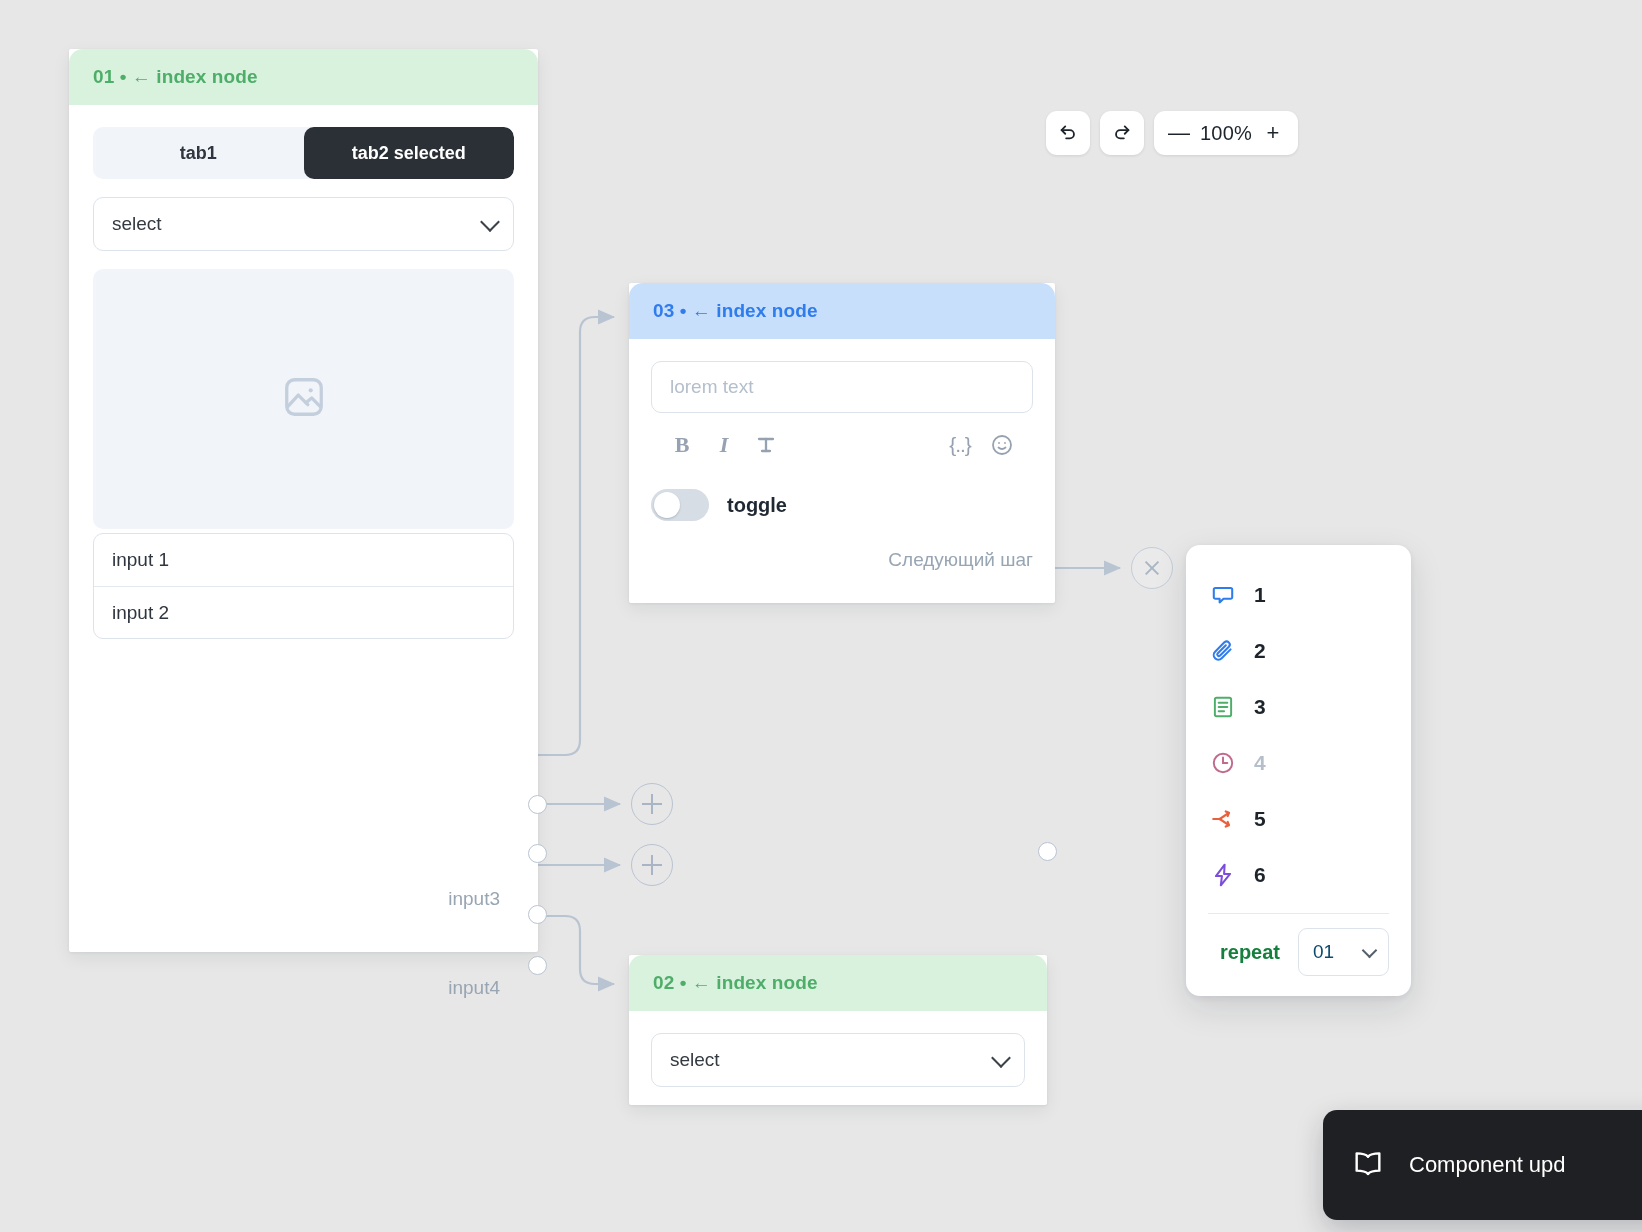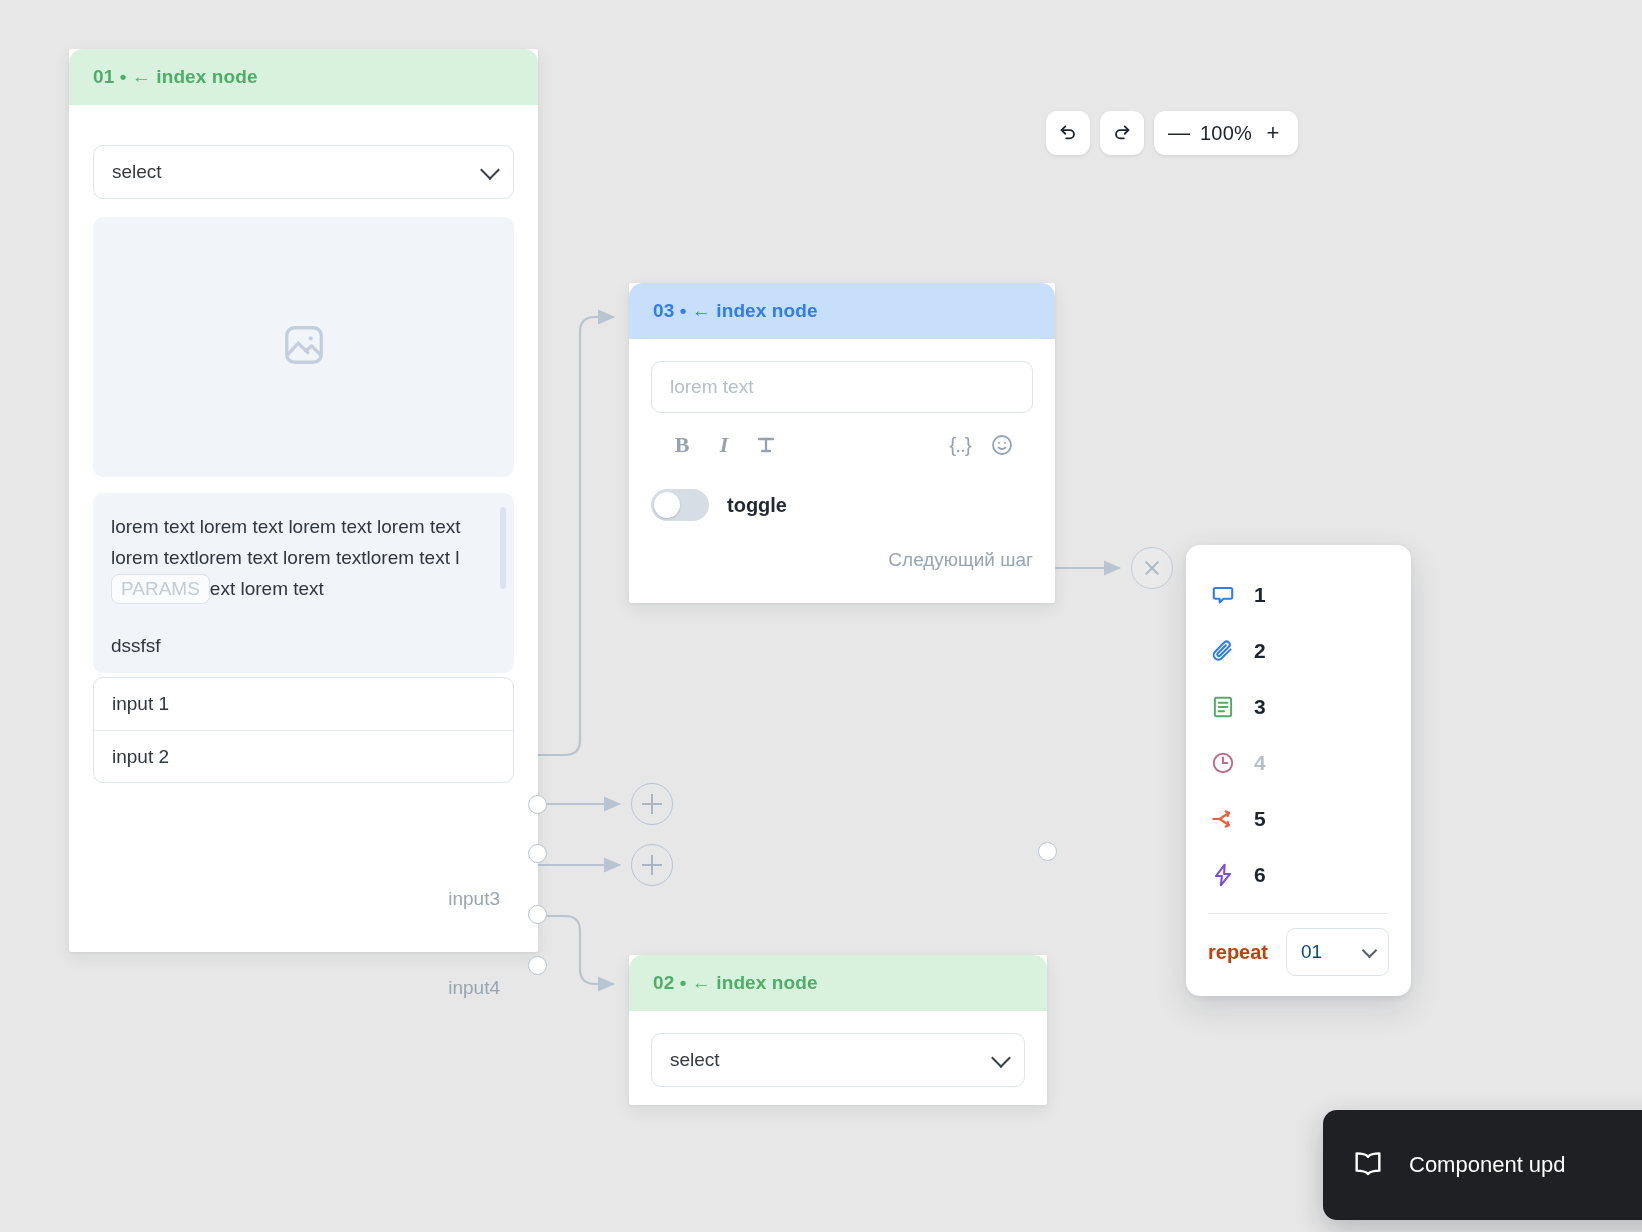--- a/index.html
+++ b/index.html
@@ -277,21 +277,21 @@
     display: flex; align-items: center; justify-content: center;
     margin-right: 16px;
   }
   .menu-num { font-size: 21px; font-weight: 700; color: #1d242c; }
   .menu-num.dim { color: #b6bfc9; font-weight: 700; }
   .menu-sep { height: 1px; background: #e6eaef; margin: 10px 0 6px 0; }
   .repeat-row {
     display: flex; align-items: center;
     margin-top: 14px;
   }
-  .repeat-label { font-size: 20px; font-weight: 700; color: #c2410c; }
+  .repeat-label { font-size: 20px; font-weight: 700; color: #15803d; margin-left: 12px; }
   .repeat-select {
     margin-left: 18px;
     width: 106px; height: 48px;
     border: 1px solid #dde3ea;
     border-radius: 9px;
     display: flex; align-items: center;
     padding: 0 14px;
     font-size: 19px; color: #0c4a6e;
     position: relative;
     cursor: pointer;
@@ -393,46 +393,41 @@
       <span class="zb-op">—</span>
       <span class="zb-level">100%</span>
       <span class="zb-op">+</span>
     </div>
   </div>
 
   <div class="node" style="left:69px; top:49px; width:469px; height:903px;">
     <div class="node-head head-green">01 • ← index node</div>
     <div class="node-body">
 
+      <div class="tabs">
+        <div class="tab">tab1</div>
+        <div class="tab selected">tab2 selected</div>
+      </div>
 
       <div class="select">
         <span>select</span>
         <span class="chev"></span>
       </div>
 
       <div class="img-box">
         <span>
           <svg width="46" height="46" viewBox="0 0 24 24" fill="none" stroke="#c3cfdd" stroke-width="1.7" stroke-linecap="round" stroke-linejoin="round">
             <rect x="3" y="3" width="18" height="18" rx="4"></rect>
             <circle cx="15.5" cy="8.5" r="1.1" fill="#c3cfdd" stroke="none"></circle>
             <path d="M3.5 17 L9 11 L14 16"></path>
             <path d="M13 15 L16 12.5 L20.5 17"></path>
           </svg>
         </span>
       </div>
 
-      <div class="textarea">
-        <div>
-          <span>lorem text lorem text lorem text lorem</span>
-          <span>text lorem textlorem text lorem</span>
-          <span>textlorem text l</span><span class="chip-params">PARAMS</span><span>ext lorem text</span>
-        </div>
-        <div class="ta-p2">dssfsf</div>
-        <div class="ta-scroll"></div>
-      </div>
 
       <div class="input-group">
         <div class="input-row">input 1</div>
         <div class="input-row">input 2</div>
       </div>
 
       <div class="ext-port-label" style="top:839px;">input3</div>
       <div class="ext-port-label" style="top:928px;">input4</div>
     </div>
 

